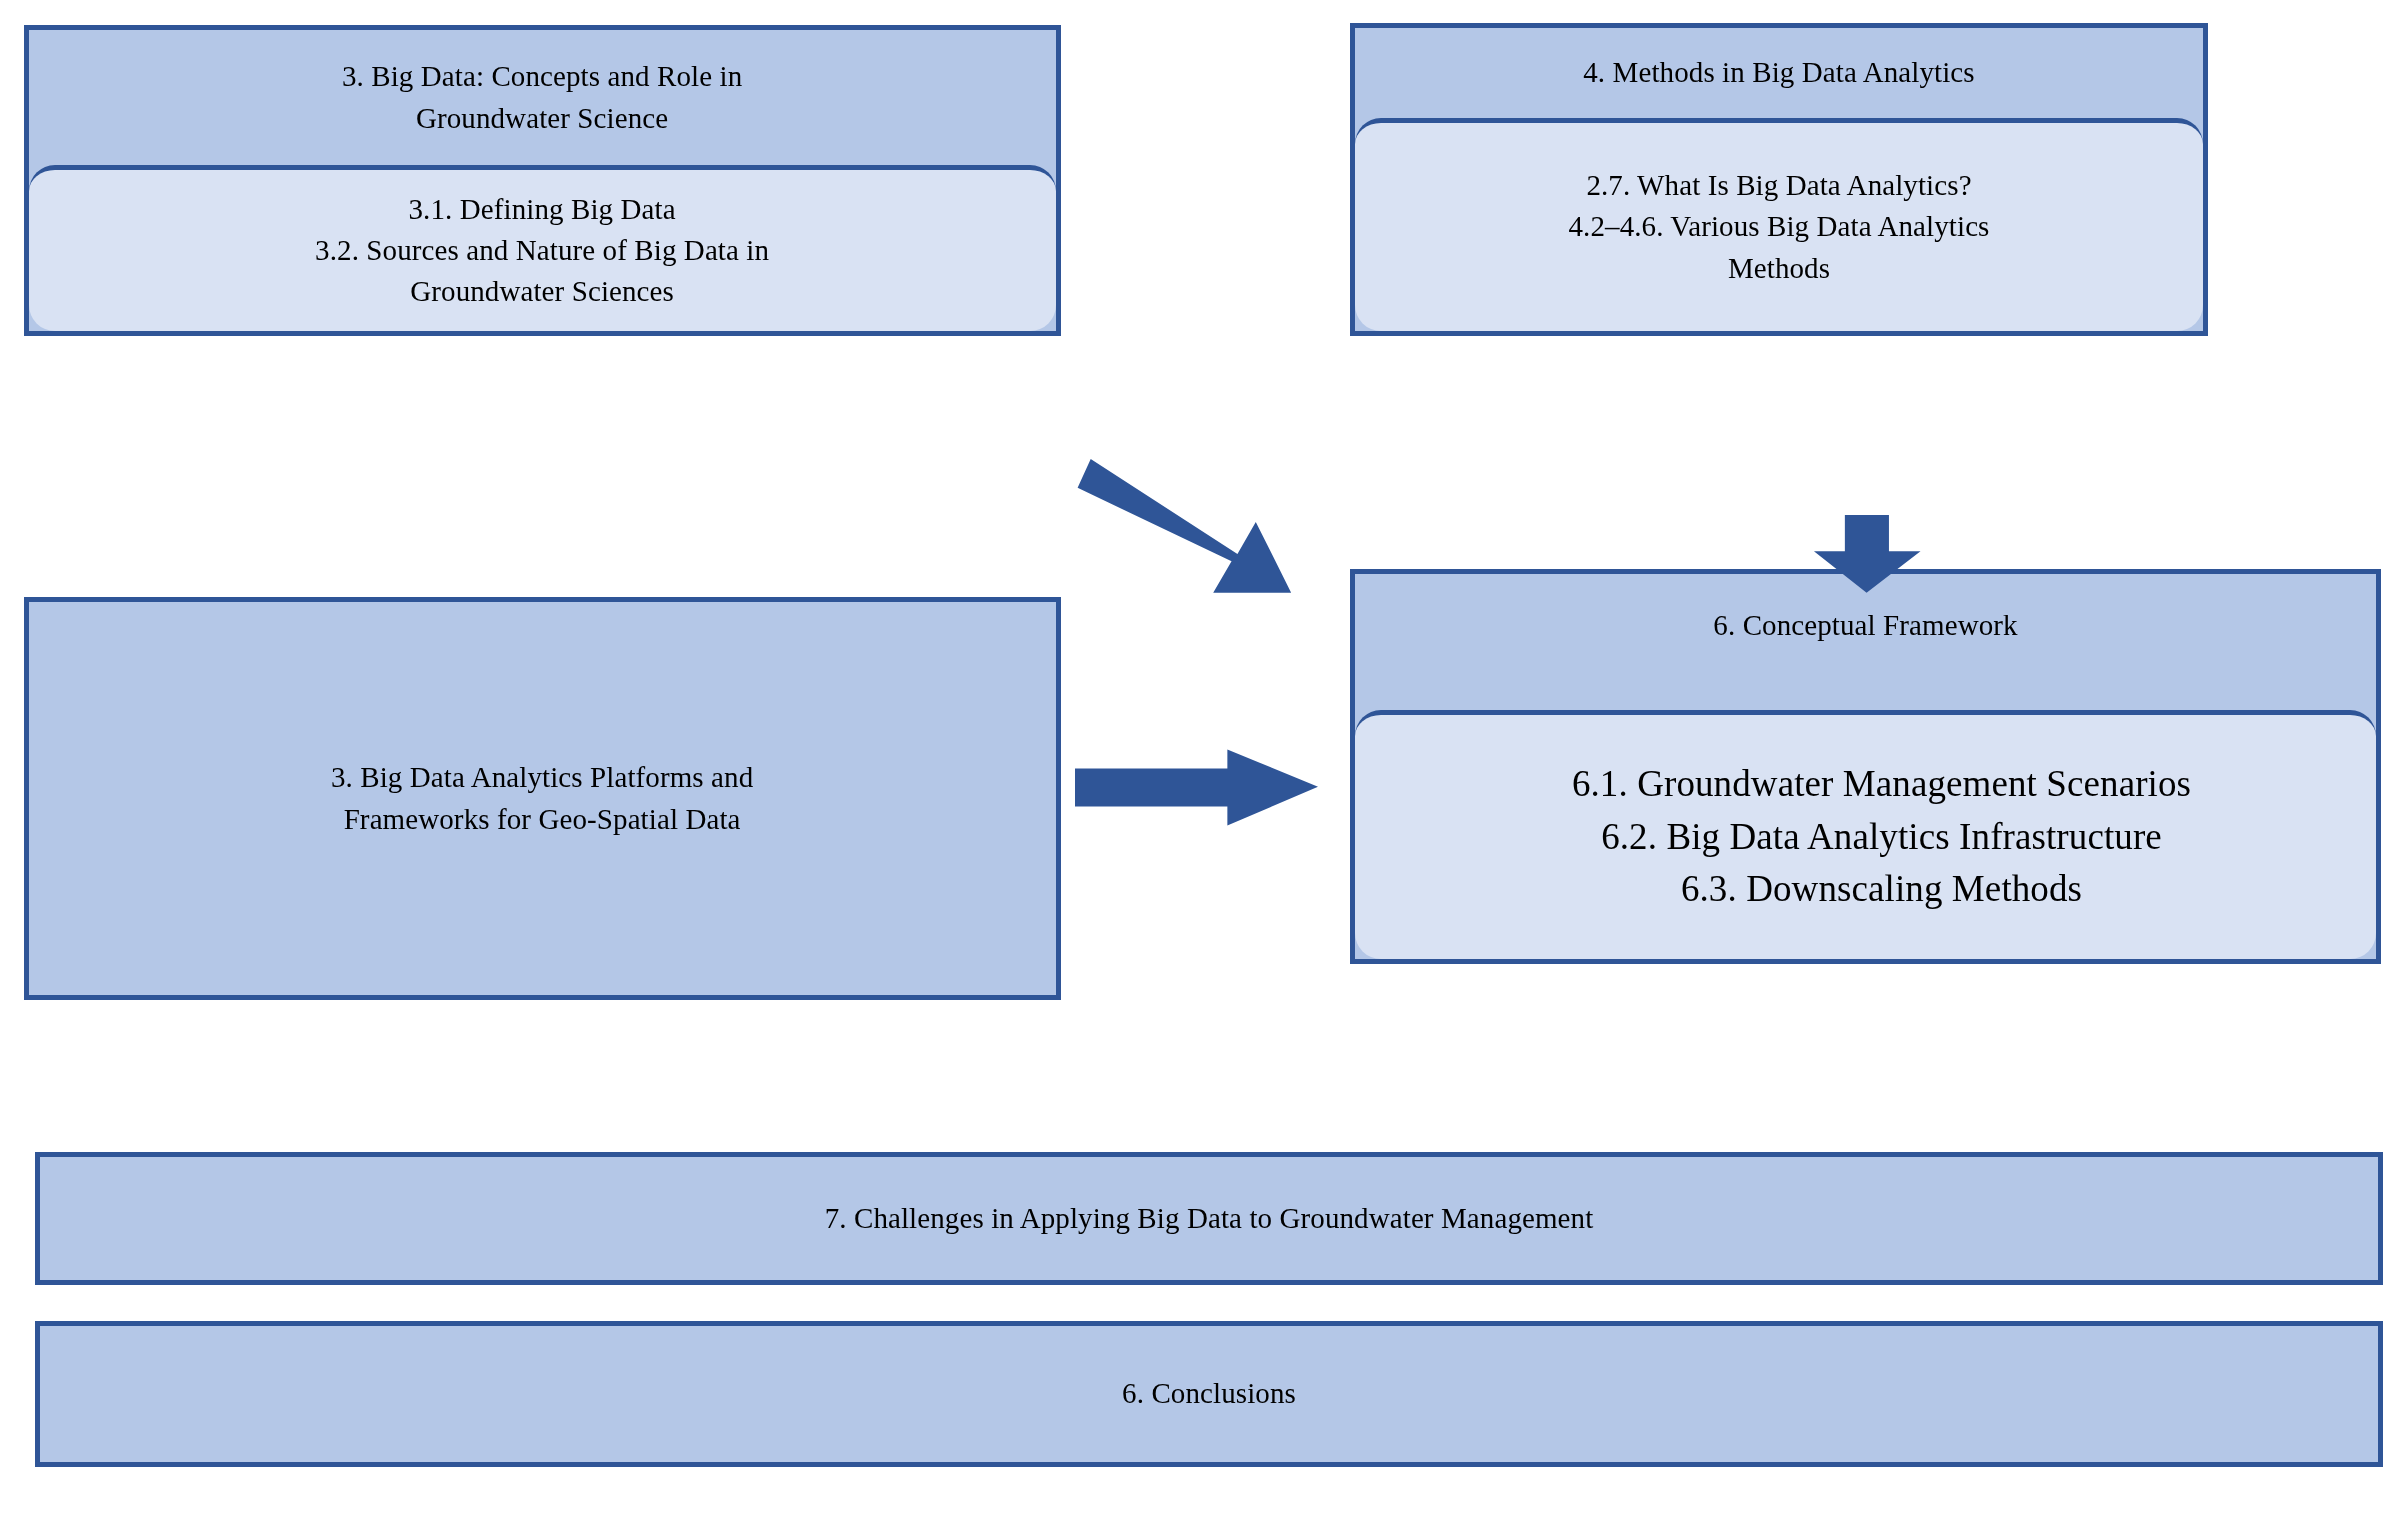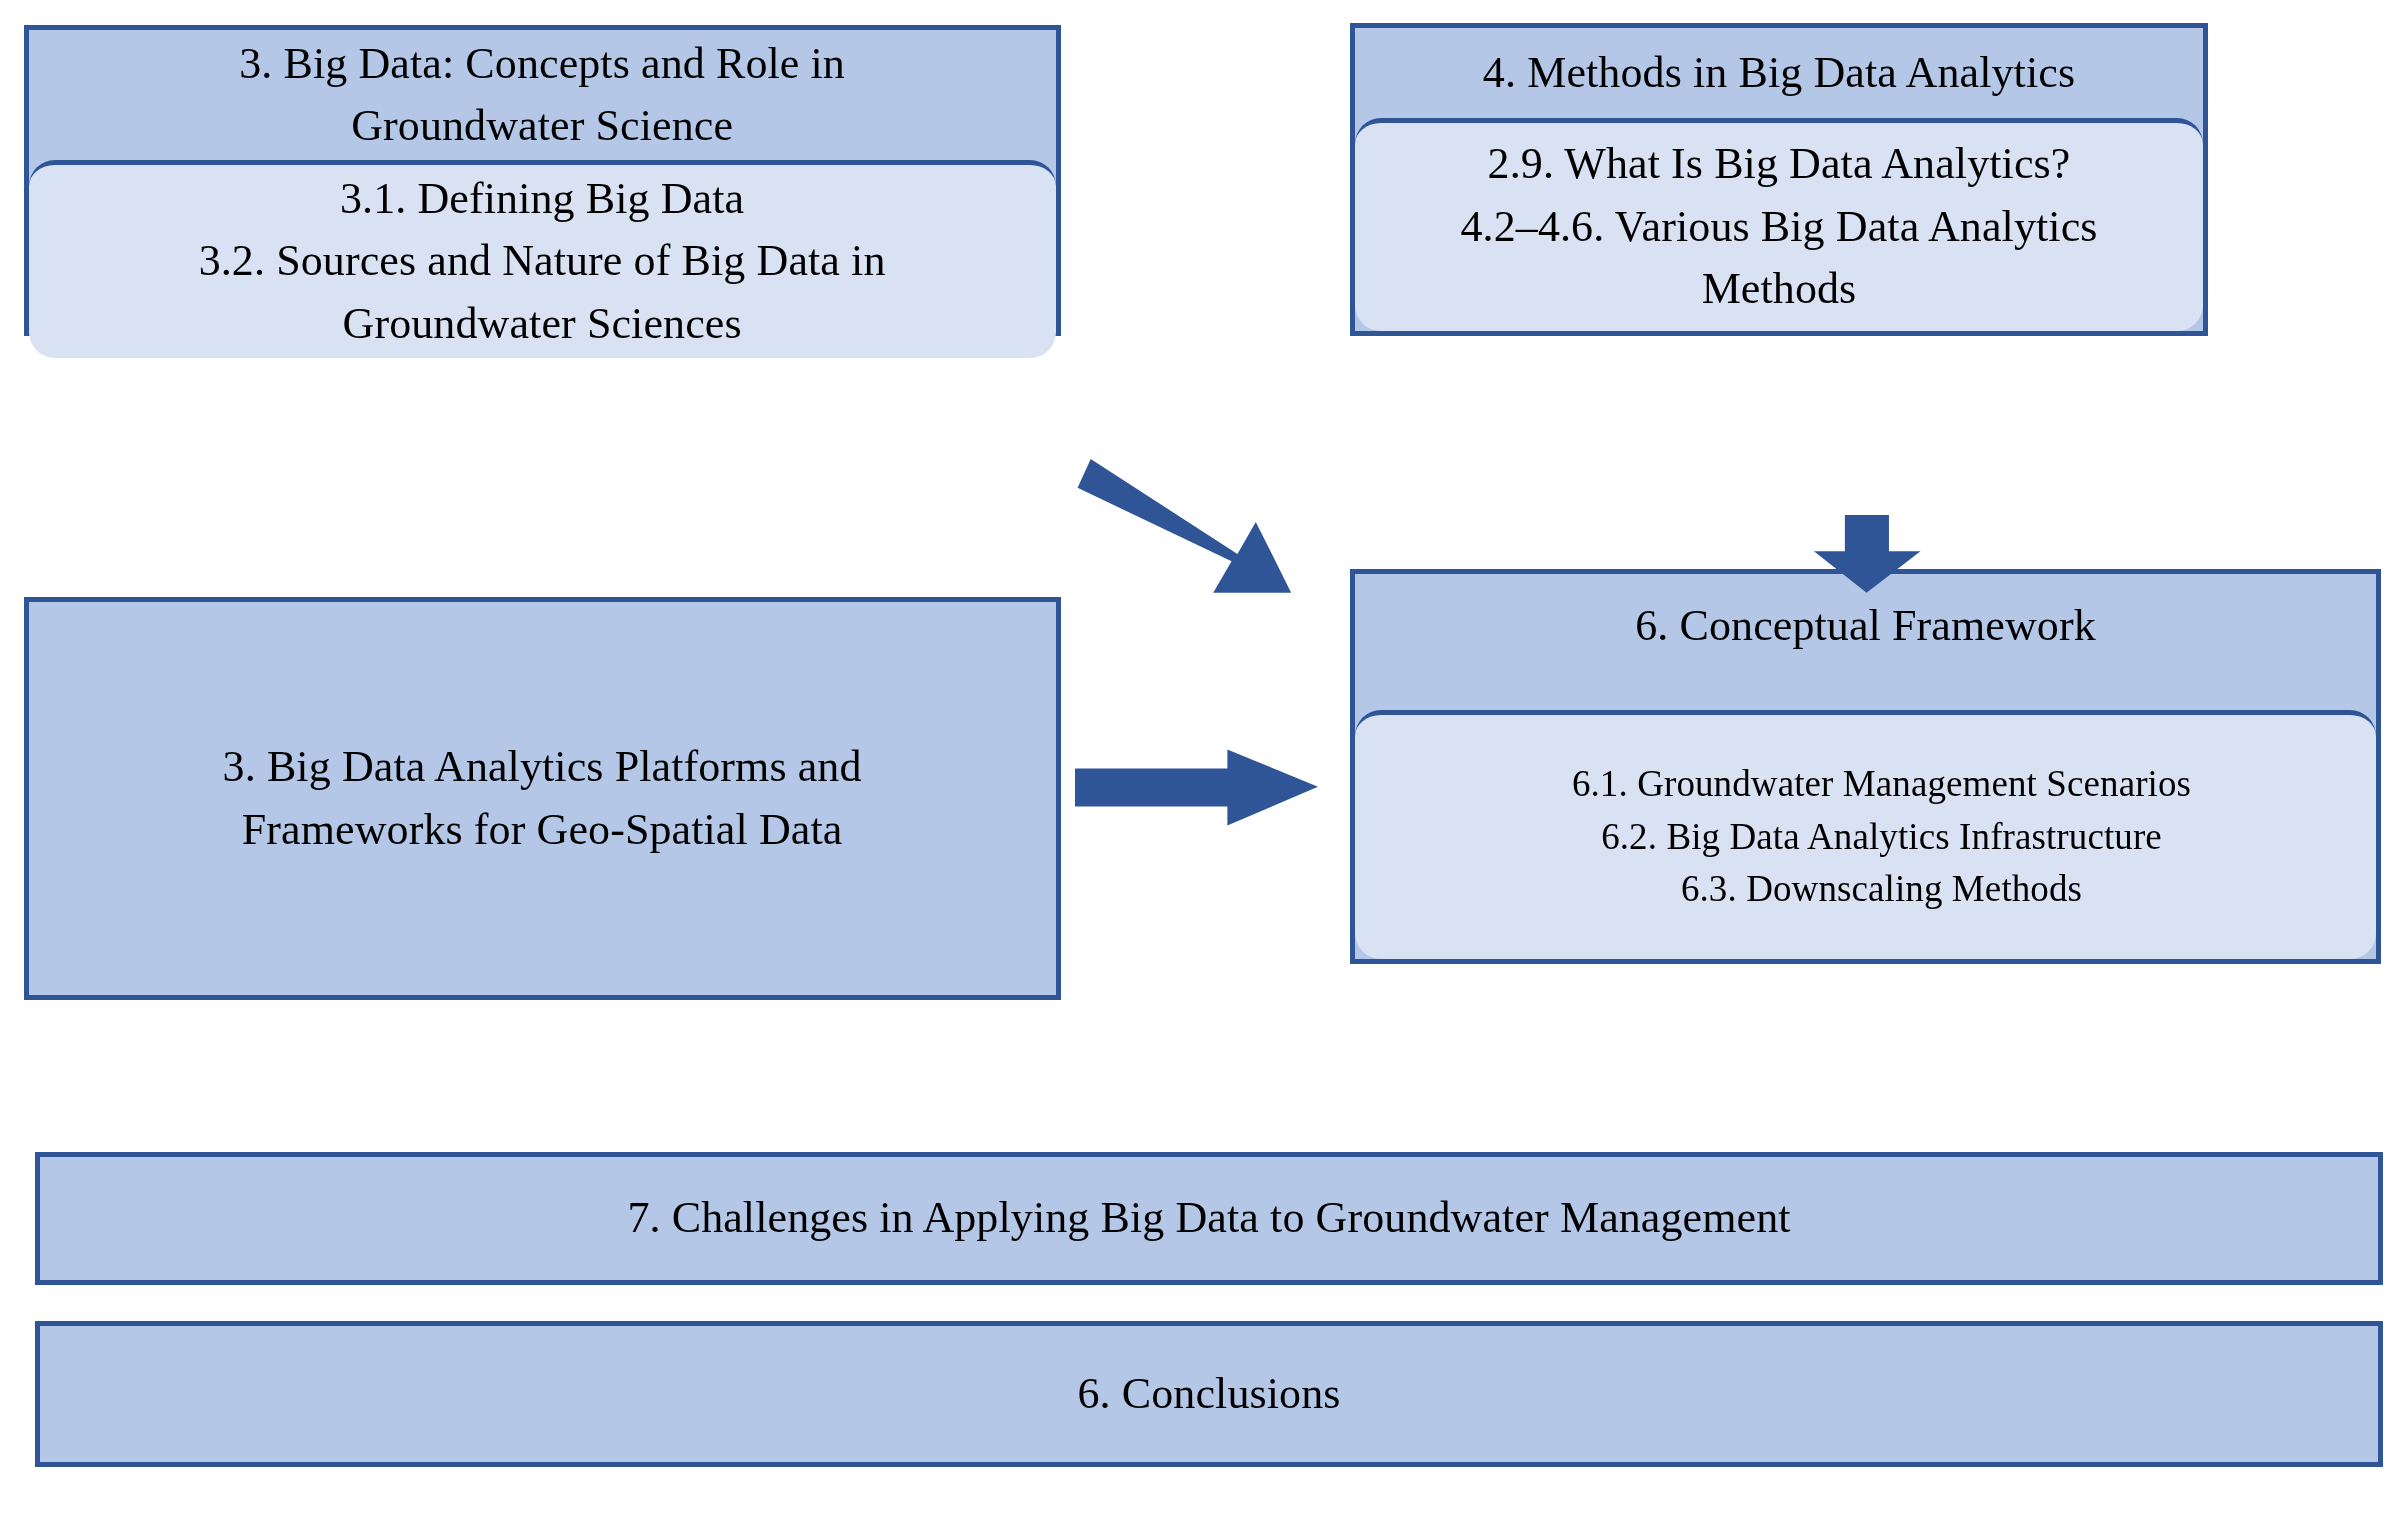--- a/index.html
+++ b/index.html
@@ -44,21 +44,21 @@
   .seg-solo {
     background: #B4C7E7;
     flex: 1 1 auto;
   }
   .txt {
     display: block;
     white-space: pre-line;
     line-height: 1.42;
     letter-spacing: 0.1px;
   }
-  .fs-big   { font-size: 44px; }
+  .fs-big   { font-size: 29px; }
   .fs-mid   { font-size: 37px; margin-left: 32px; }
 
   
   #node-3 { left: 23.6px;   top: 25px;   width: 1037px; height: 311px; }
   #node-3 .seg-head { height: 135px; }
 
   #node-4 { left: 1350px; top: 23px;   width: 858px; height: 313px; }
   #node-4 .seg-head { height: 90px; }
 
   #node-5 { left: 23.6px;   top: 597px;  width: 1037px; height: 403px; }
@@ -93,21 +93,21 @@
 3.2. Sources and Nature of Big Data in
 Groundwater Sciences</span>
     </div>
   </div>
 
   <div class="node" id="node-4">
     <div class="seg seg-head">
       <span class="txt fs-big">4. Methods in Big Data Analytics</span>
     </div>
     <div class="seg seg-body">
-      <span class="txt fs-big">2.9. What Is Big Data Analytics?
+      <span class="txt fs-big">2.7. What Is Big Data Analytics?
 4.2–4.6. Various Big Data Analytics
 Methods</span>
     </div>
   </div>
 
   <div class="node" id="node-5">
     <div class="seg seg-solo">
       <span class="txt fs-big">3. Big Data Analytics Platforms and
 Frameworks for Geo-Spatial Data</span>
     </div>

